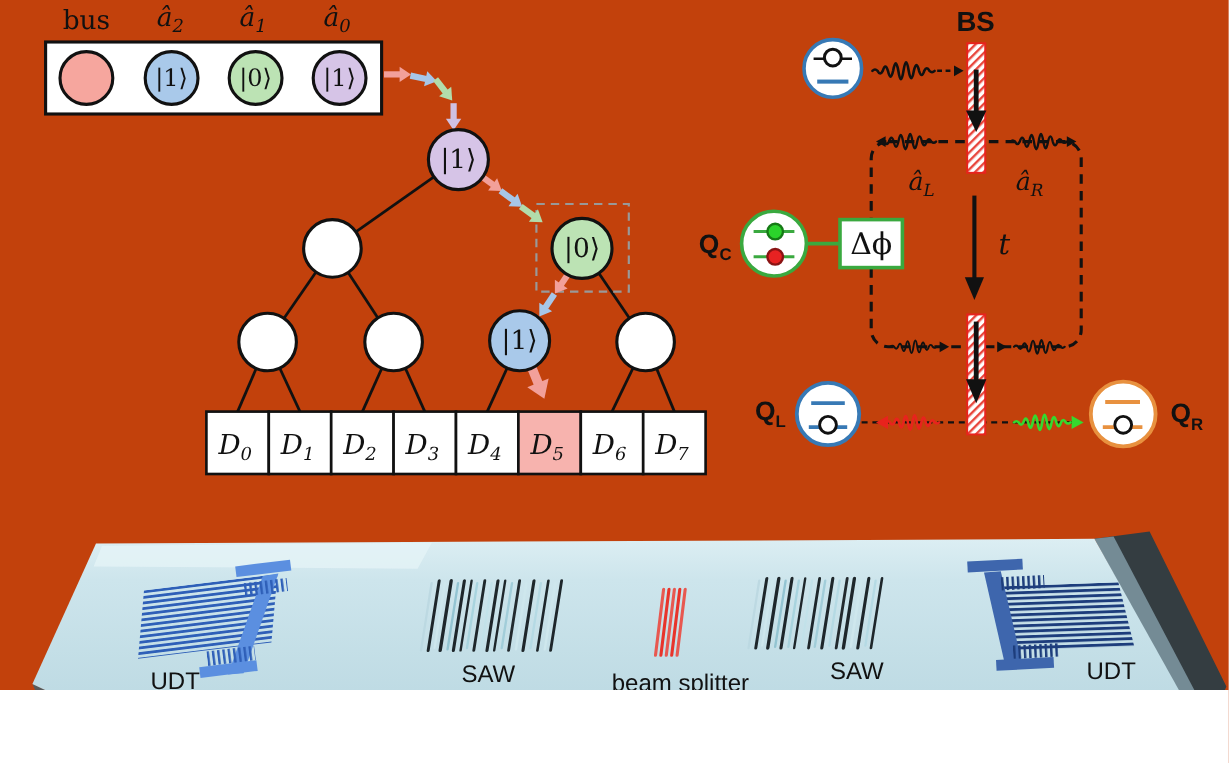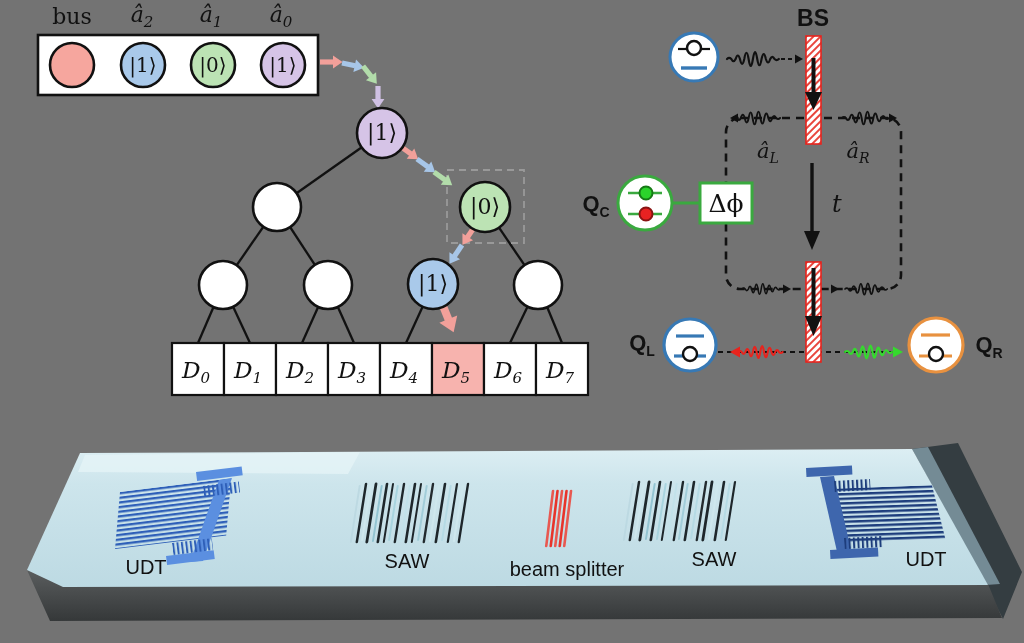--- a/index.html
+++ b/index.html
@@ -1,16 +1,16 @@
 <!DOCTYPE html>
 <html><head>
 <meta charset="utf-8">
 <style>
   html,body{margin:0;padding:0;background:#ffffff;}
-  #stage{position:relative;width:1024px;height:643px;background:#737373;overflow:hidden;}
+  #stage{position:relative;width:1024px;height:575px;background:#c2410c;overflow:hidden;}
   svg{display:block;}
   text{font-family:"DejaVu Serif", serif;fill:#111;}
   .it{font-style:italic;}
   .sans{font-family:"Liberation Sans", sans-serif;}
   .bold{font-weight:bold;}
   .mid{text-anchor:middle;}
 </style>
 </head>
 <body>
 

